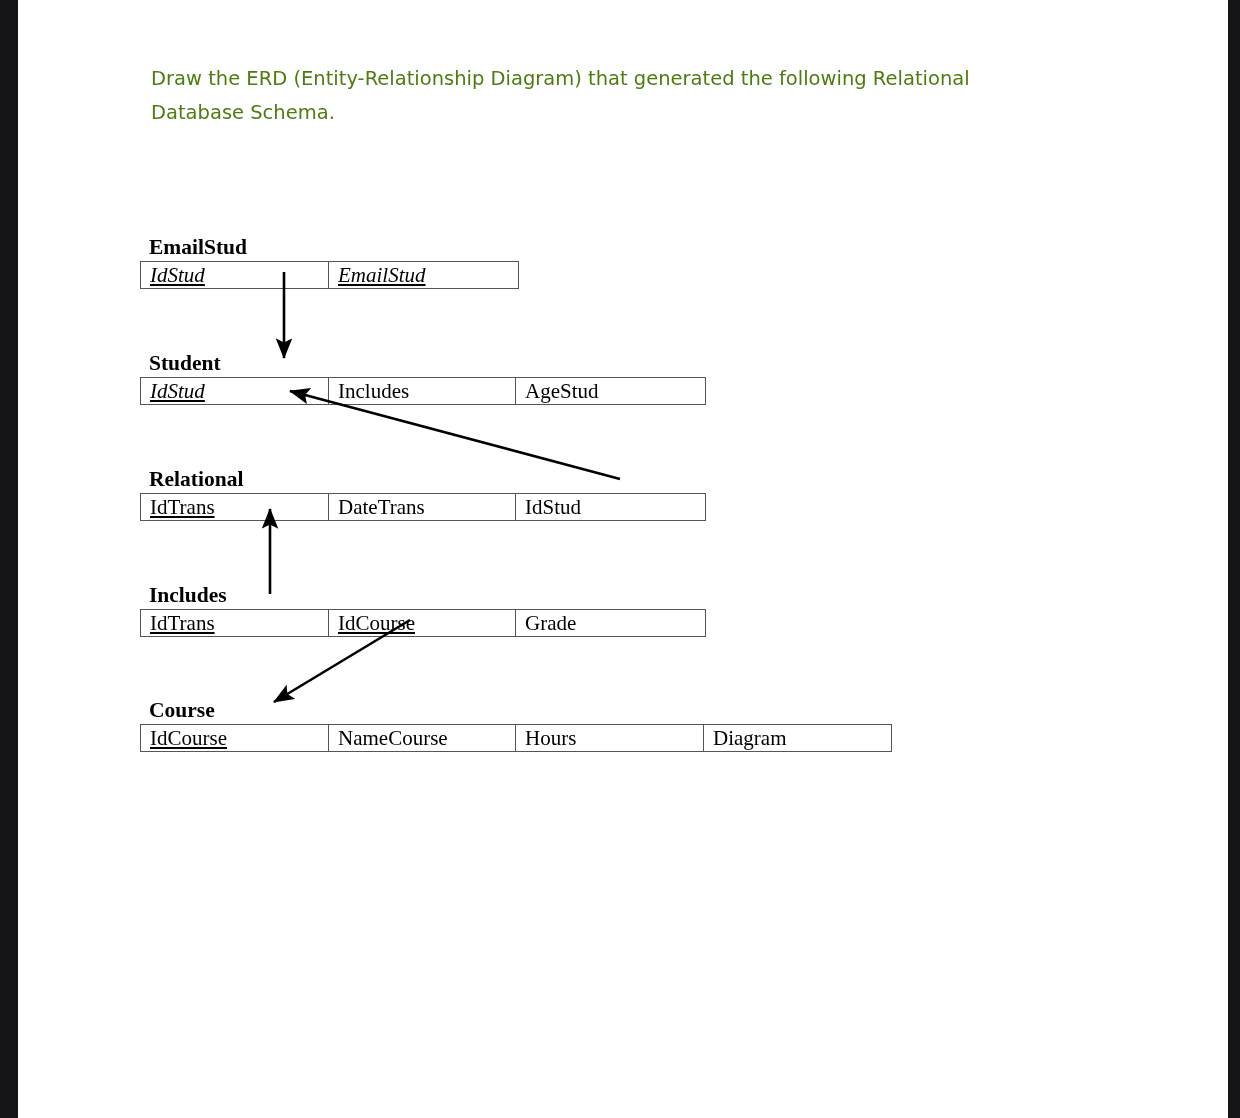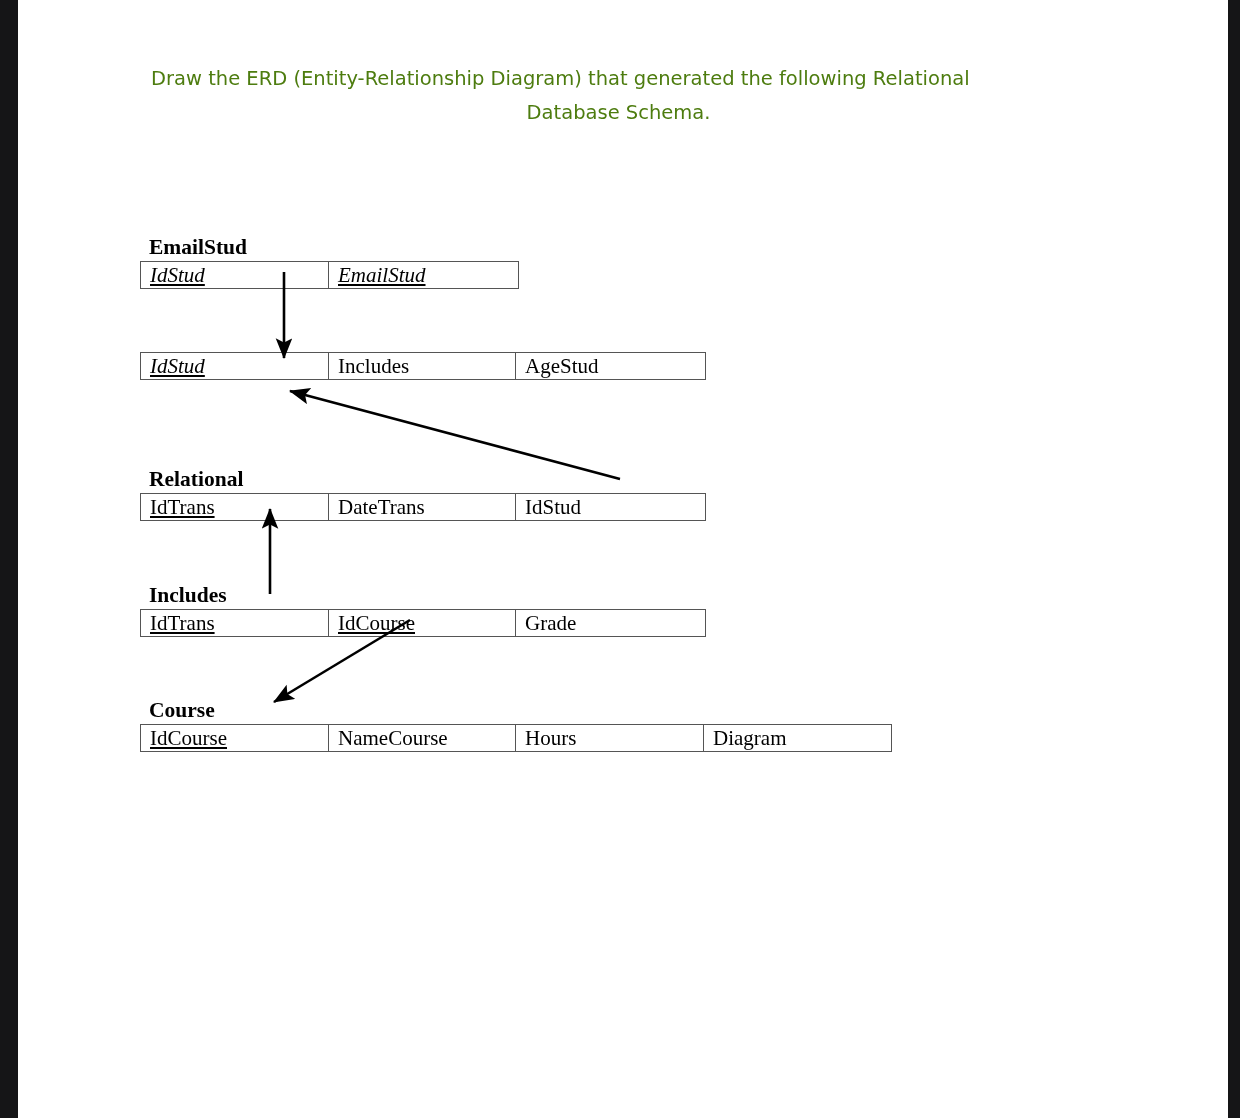--- a/index.html
+++ b/index.html
@@ -41,21 +41,21 @@
     left: 133px;
     top: 62px;
     width: 935px;
     font-family: "DejaVu Sans", sans-serif;
     font-size: 19.5px;
     line-height: 34px;
     color: #4d7c0f;
     text-align: justify;
   }
   .prompt .last-line {
-    text-align: center;
+    text-align: left;
   }
 
   
   .schema {
     position: absolute;
     left: 0;
     top: 8px;
     width: 1210px;
     height: 1118px;
   }
@@ -137,20 +137,21 @@
         <div class="attr pk italic" style="width:188px;">
           <span>IdStud</span>
         </div>
         <div class="attr pk italic" style="width:189px;">
           <span>EmailStud</span>
         </div>
       </div>
     </div>
 
     <div class="relation" style="left:122px; top:344px;">
+      <div class="relation-name">Student</div>
       <div class="relation-row">
         <div class="attr pk italic" style="width:188px;">
           <span>IdStud</span>
         </div>
         <div class="attr" style="width:187px;">
           <span>Includes</span>
         </div>
         <div class="attr" style="width:189px;">
           <span>AgeStud</span>
         </div>

